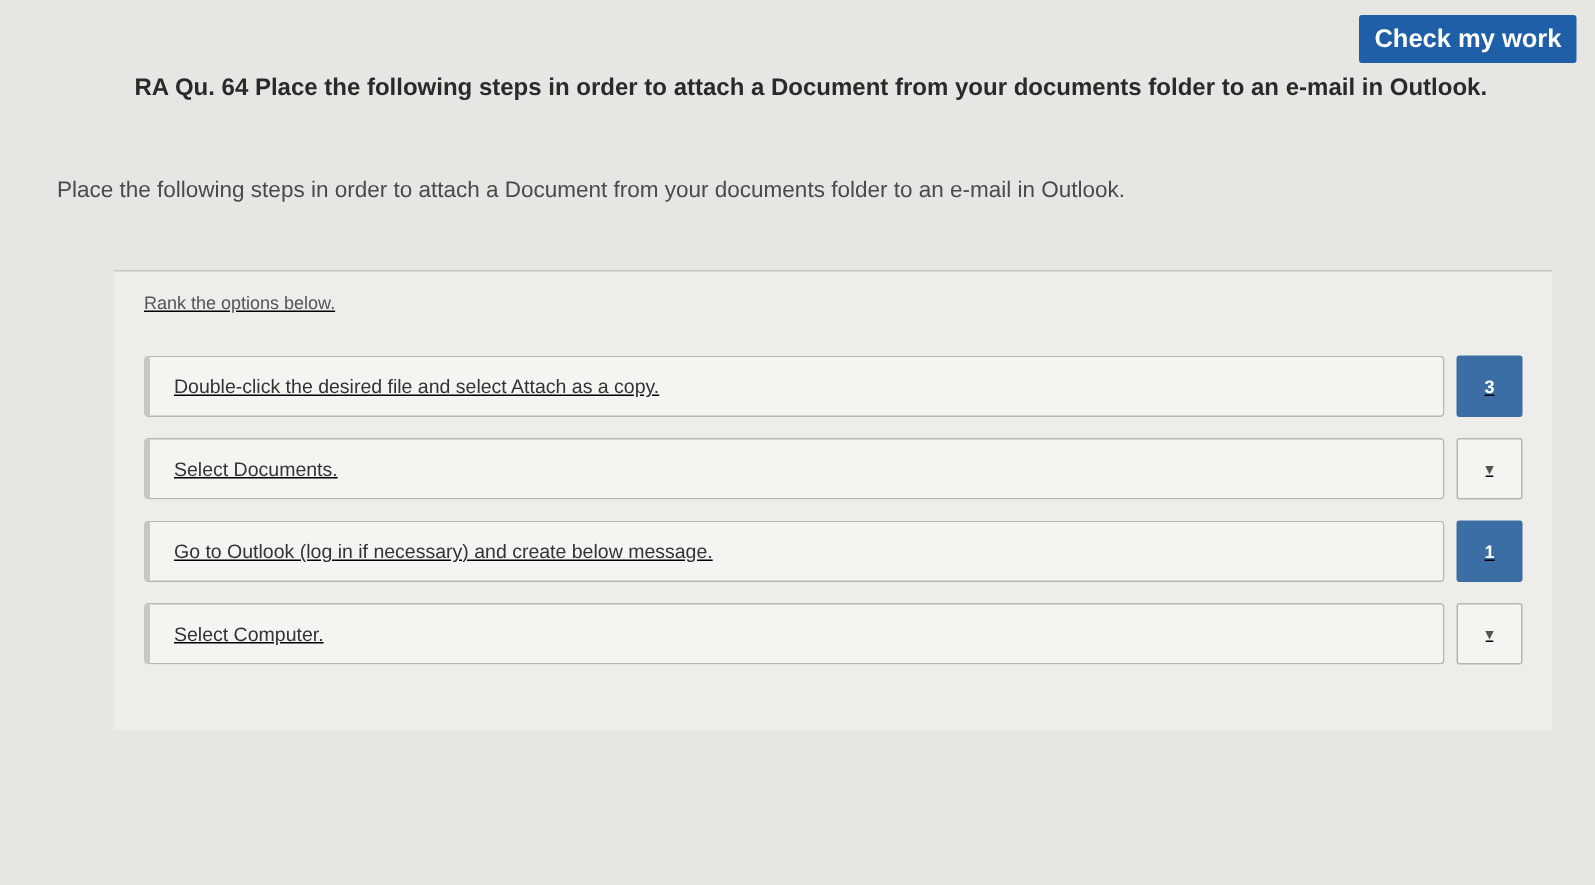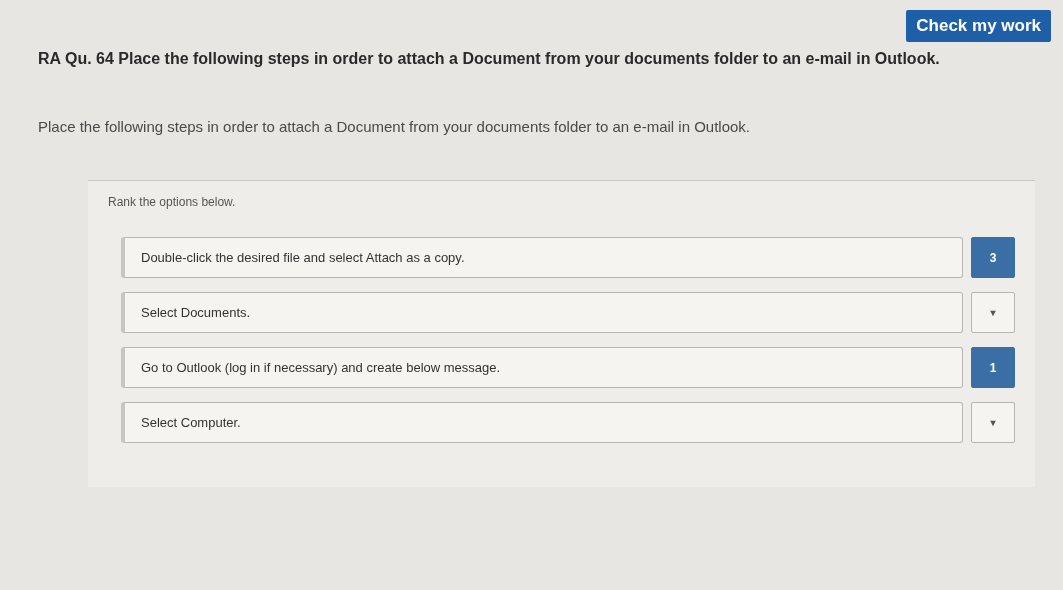--- a/index.html
+++ b/index.html
@@ -26,49 +26,50 @@
   }
   .question-title {
     position: absolute;
     top: 48px;
     left: 38px;
     right: 20px;
     font-size: 16px;
     font-weight: bold;
     color: #2a2a2a;
     line-height: 1.4;
+    text-align: center;
   }
   .instruction {
     position: absolute;
     top: 118px;
     left: 38px;
     right: 40px;
     font-size: 15px;
     color: #4a4a4a;
   }
   .rank-panel {
     position: absolute;
     top: 180px;
-    left: 88px;
+    left: 76px;
     right: 28px;
     background: #efede9;
     border-top: 1px solid #c9c7c3;
     padding: 14px 20px 30px 20px;
+    text-decoration: underline;
   }
   .rank-label {
     font-size: 12px;
     color: #555;
     margin-bottom: 28px;
   }
   .option-row {
     display: flex;
     align-items: stretch;
     margin-bottom: 14px;
     gap: 8px;
-    margin-left: 13px;
   }
   .option-box {
     flex: 1;
     background: #f6f4f0;
     border: 1px solid #b8b6b2;
     border-left: 4px solid #c8c6c2;
     border-radius: 3px;
     padding: 12px 16px;
     font-size: 13px;
     color: #333;

